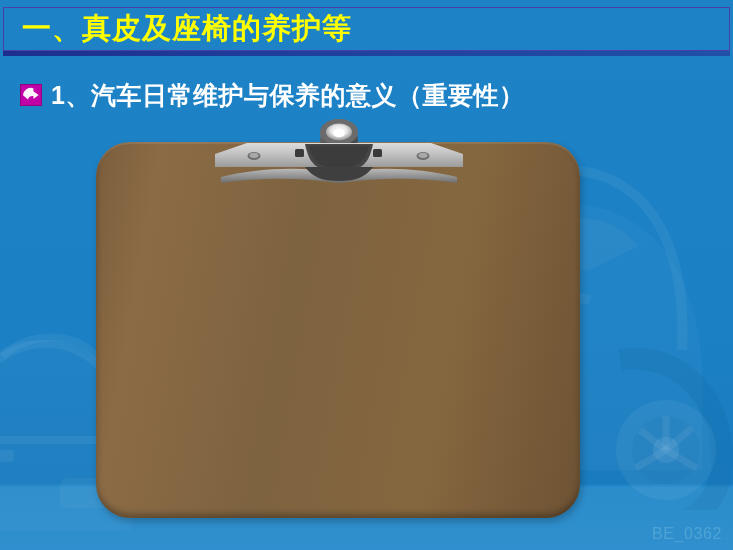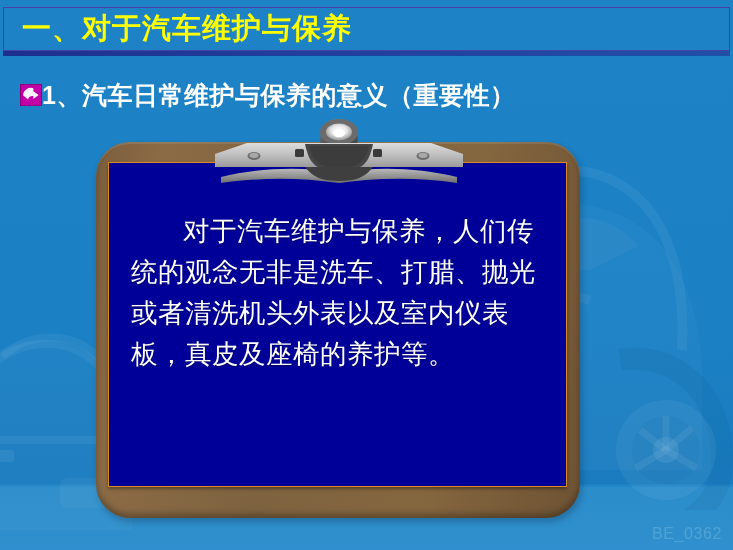--- a/index.html
+++ b/index.html
@@ -81,20 +81,21 @@
     line-height: 38px;
     white-space: nowrap;
   }
 
   
   .subtitle-row {
     position: absolute;
     left: 20px; top: 80px;
     display: flex;
     align-items: center;
+    gap: 9px;
   }
   .arrow-bullet {
     width: 22px; height: 22px;
     flex: 0 0 auto;
     display: block;
   }
   .subtitle-text {
     font-size: 25px;
     font-weight: bold;
     color: #ffffff;
@@ -206,37 +207,34 @@
       <path d="M62 56 C92 30 136 32 158 58"></path>
     </g>
     <rect x="58" y="150" width="16" height="12" rx="3" fill="#ffffff" fill-opacity="0.12"></rect>
     <rect x="120" y="178" width="70" height="30" rx="8" fill="#ffffff" fill-opacity="0.08"></rect>
   </svg>
 
   <div class="bottom-band"></div>
 
   <div class="title-bar"></div>
   <div class="title-bar-underline"></div>
-  <div class="title-text">一、对于汽车维护与保养</div>
+  <div class="title-text">一、真皮及座椅的养护等</div>
 
   <div class="subtitle-row">
     <svg class="arrow-bullet" viewBox="0 0 22 22">
       <rect x="0.5" y="0.5" width="21" height="21" fill="#c100a8" stroke="#8f0079" stroke-width="1"></rect>
       <path d="M3 11.2 A8 8 0 0 1 13.4 4.2 L13.4 7.2 L18.6 11.0 L13.4 15.0 L13.4 12.2 A5 5 0 0 0 8.0 15.4 L8.0 15.4 Z" fill="#ffffff" fill-opacity="0.96"></path>
       <path d="M5.2 13.4 A6.2 6.2 0 0 1 12.6 7.6" fill="none" stroke="#c100a8" stroke-width="0"></path>
     </svg>
     <div class="subtitle-text">1、汽车日常维护与保养的意义（重要性）</div>
   </div>
 
   <div class="clipboard">
     <div class="clipboard-board"></div>
 
-    <div class="clipboard-panel">
-      <div class="para">对于汽车维护与保养，人们传统的观念无非是洗车、打腊、抛光或者清洗机头外表以及室内仪表板，真皮及座椅的养护等。</div>
-    </div>
 
     <svg class="clip-svg" viewBox="0 0 260 67">
       <defs>
         <linearGradient id="barG" x1="0" y1="0" x2="0" y2="1">
           <stop offset="0" stop-color="#dcdcdc"></stop>
           <stop offset="0.45" stop-color="#c2c2c2"></stop>
           <stop offset="1" stop-color="#9b9b9b"></stop>
         </linearGradient>
         <linearGradient id="knobG" x1="0" y1="0" x2="0.3" y2="1">
           <stop offset="0" stop-color="#8f8f8f"></stop>

